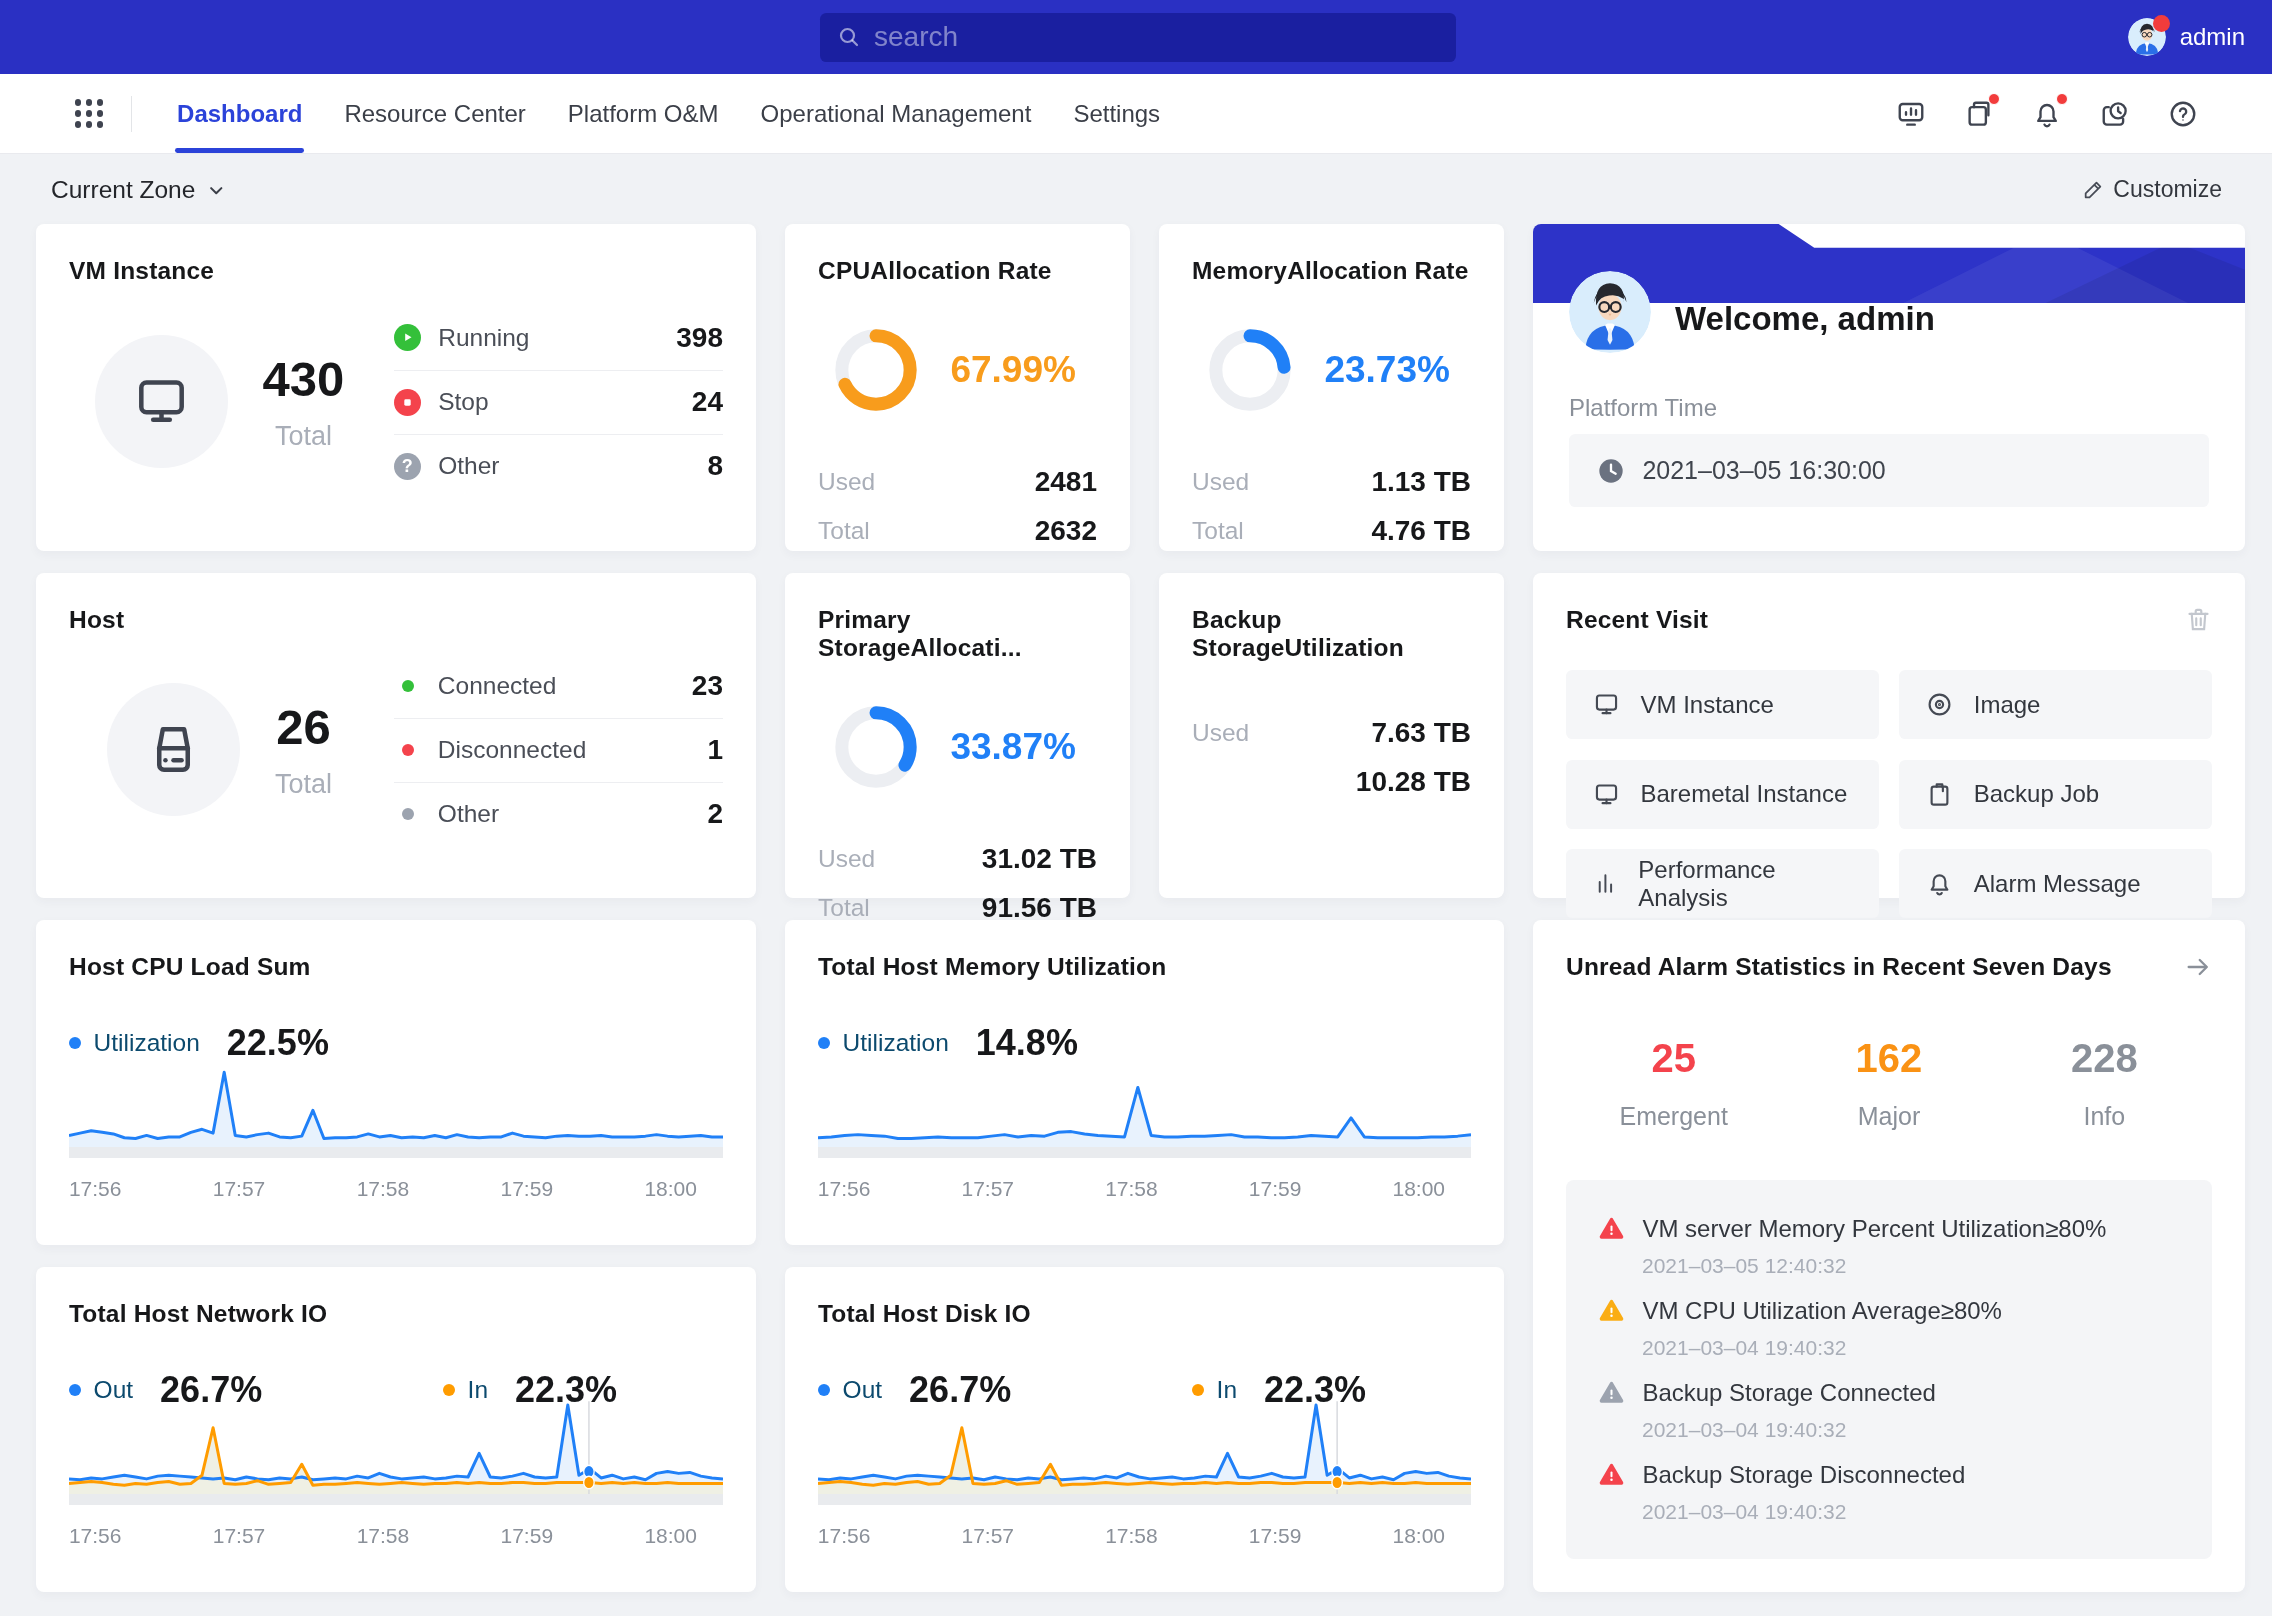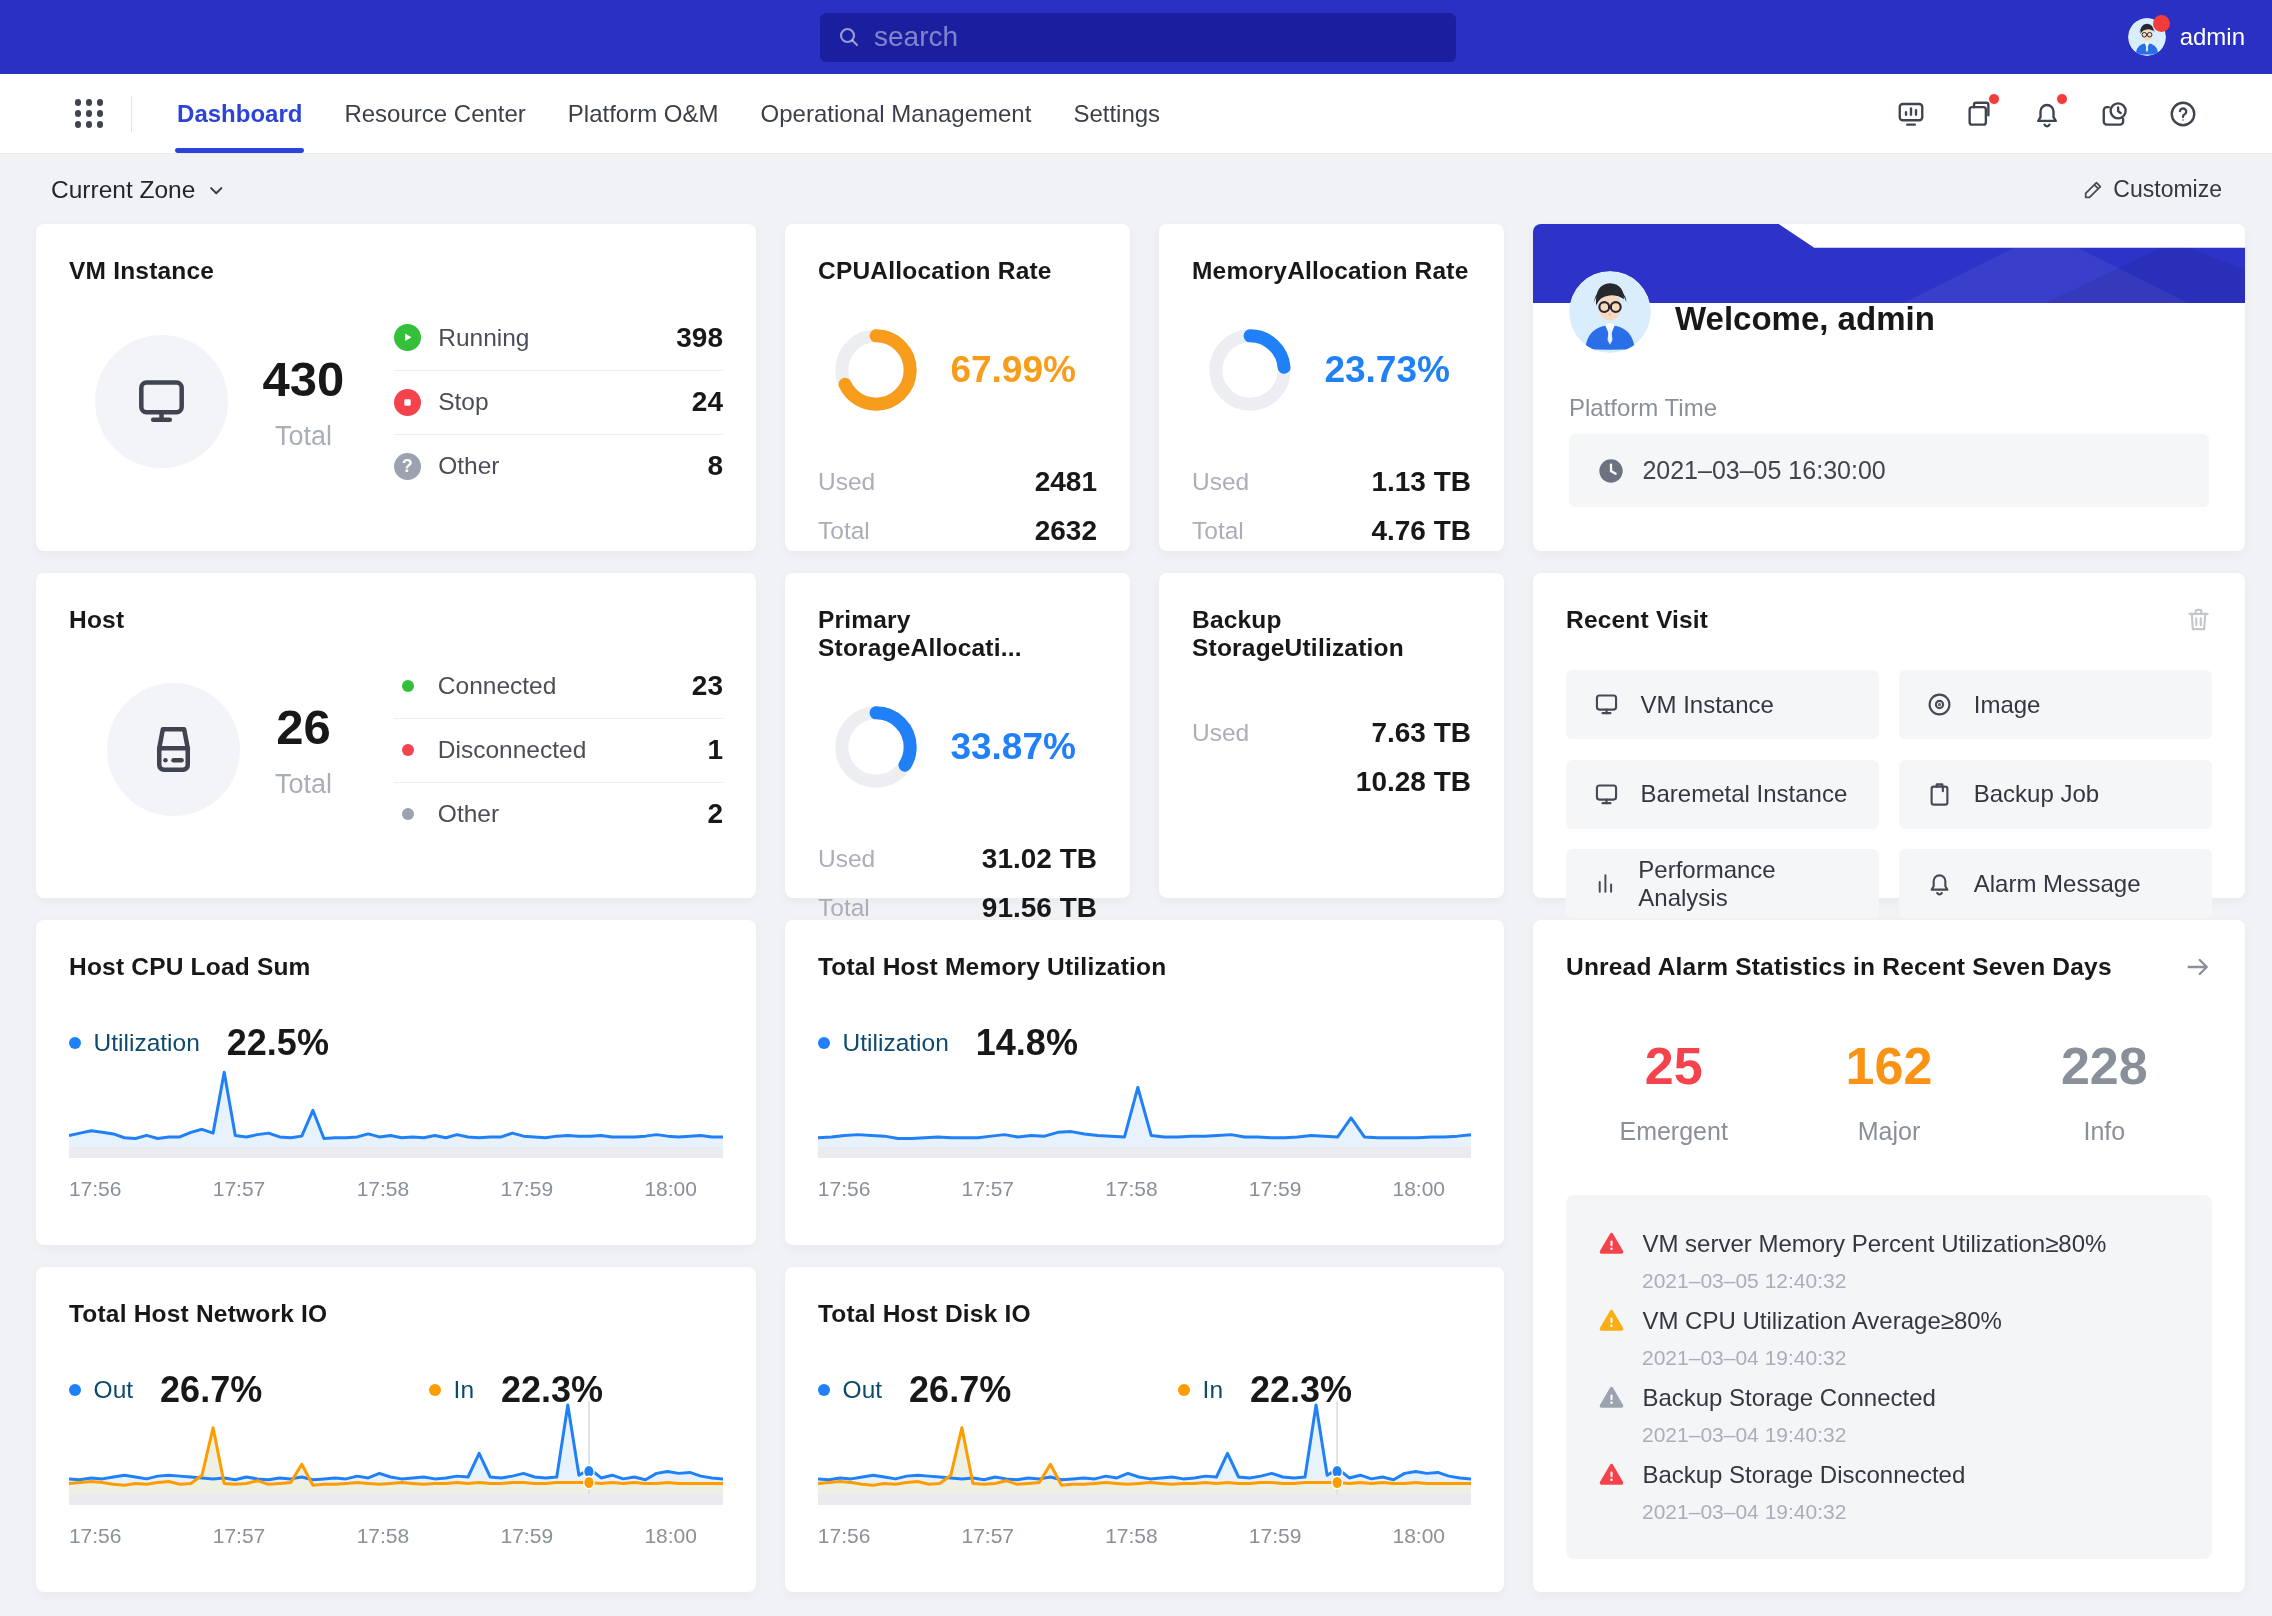--- a/index.html
+++ b/index.html
@@ -135,39 +135,39 @@
   .recent-btn {
     height:69px; background:#F5F6F8; border-radius:6.3px; display:flex; align-items:center;
     padding:0 27px; gap:20.5px; cursor:pointer; color:#454A54;
   }
   .recent-btn .lbl { font-size:24px; color:#33373E; }
 
   
   .chart-card { display:flex; flex-direction:column; }
   .legend-row { position:relative; margin-top:41px; height:49px; }
   .legend { position:absolute; left:0; top:0; display:flex; align-items:center; }
-  .legend.second { left:360px; }
+  .legend.second { left:374px; }
   .legend-dot { width:12px; height:12px; border-radius:50%; flex:none; }
   .legend .lbl { font-size:24.5px; color:#0c4a6e; margin-left:12.6px; }
   .legend .val { font-size:36px; font-weight:700; color:#17181A; margin-left:27px; }
   .chart-wrap { margin-top:auto;text-decoration:underline; }
   .chart { width:100%; }
   .x-axis { position:relative; height:41px; margin-top:12.6px; }
   .x-axis .tick {
     position:absolute; top:6.3px; transform:translateX(-50%);
     font-size:21px; color:#8A9099; white-space:nowrap;
   }
 
   
   .alarm-card { grid-column:4; grid-row:3 / span 2; display:flex; flex-direction:column; }
   .alarm-head { display:flex; align-items:center; }
   .arrow-ico { margin-left:auto; width:28px; height:28px; color:#8A9099; cursor:pointer; }
   .alarm-stats { display:flex; margin-top:55px; text-align:center; }
   .alarm-stat { flex:1; }
-  .alarm-stat .num { font-size:52px; font-weight:700; }
+  .alarm-stat .num { font-size:40px; font-weight:700; }
   .alarm-stat .lbl { font-size:25px; color:#8A9099; margin-top:20.5px; }
   .alarm-panel {
     margin-top:49px; flex:1; background:#F4F5F7; border-radius:8px; padding:35px 32px;
     display:flex; flex-direction:column; justify-content:space-between;
   }
   .alarm-item { cursor:pointer; }
   .alarm-item .row1 { display:flex; align-items:center; gap:17.4px; }
   .warn { width:27px; height:27px; flex:none; }
   .alarm-item .t { font-size:24px; color:#33373E; }
   .alarm-item .time { font-size:21px; color:#A9AEB8; margin:11px 0 0 44px; }

